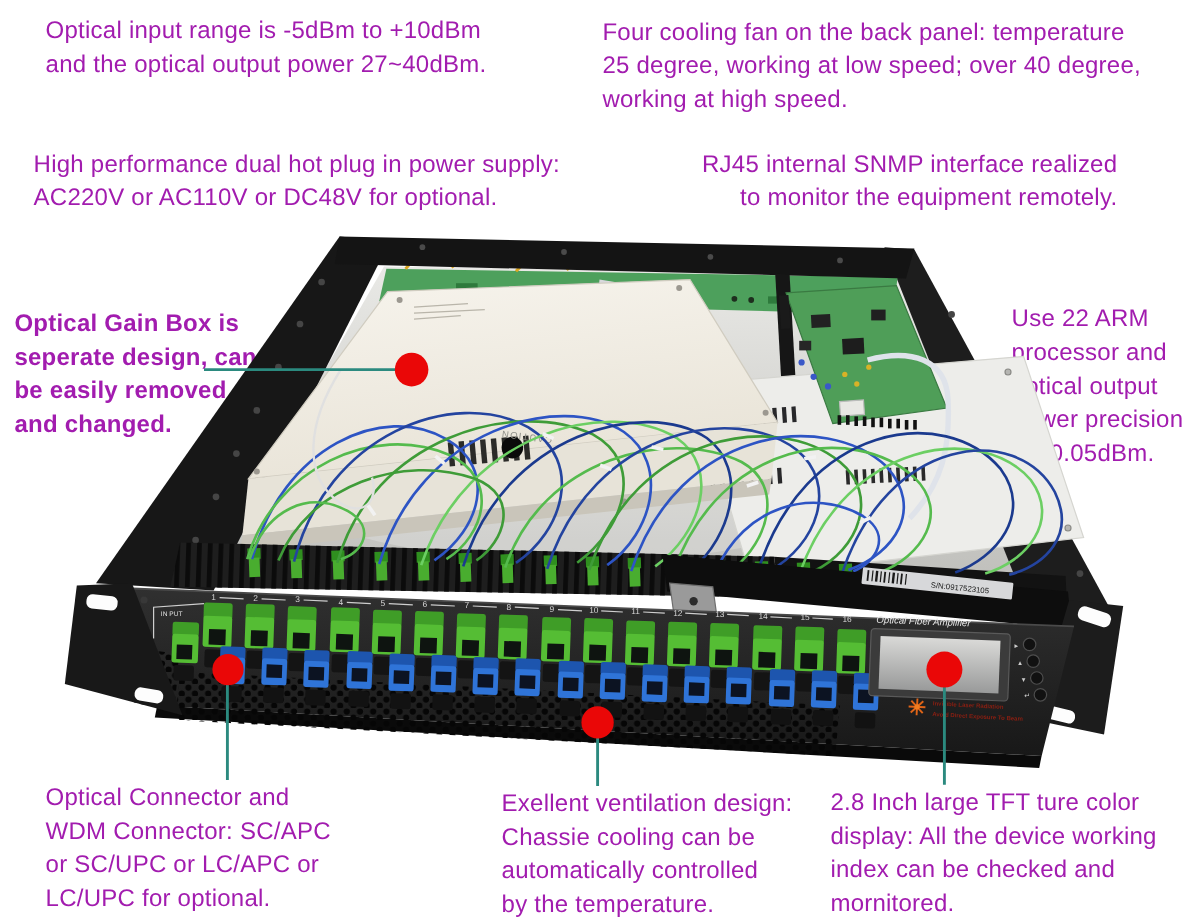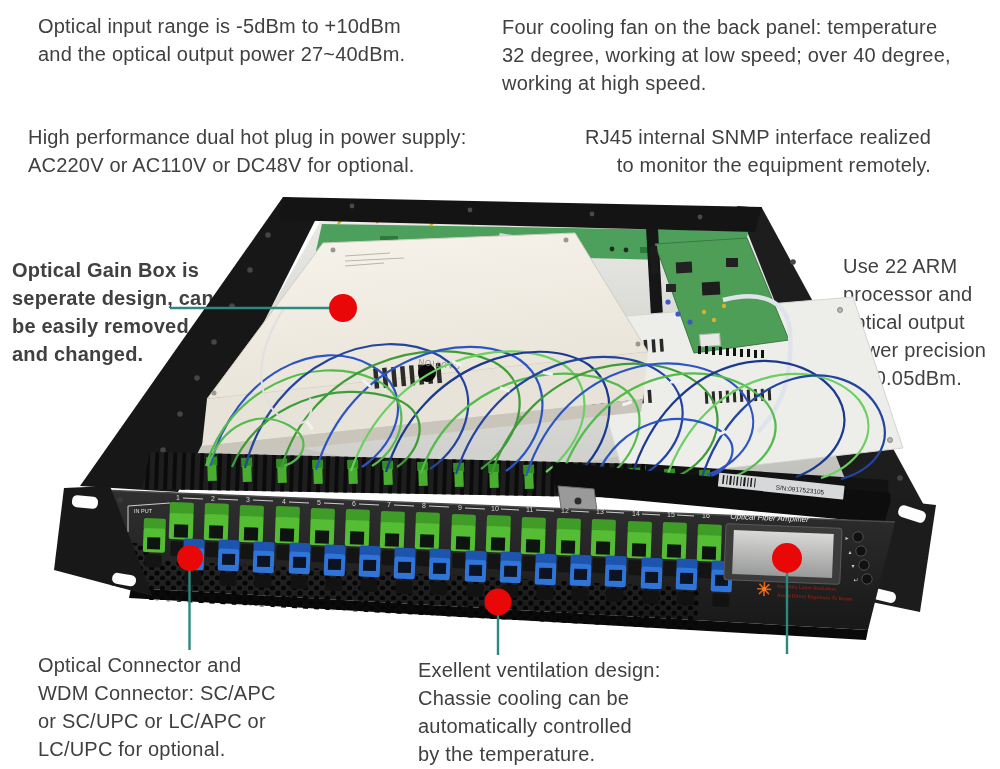--- a/index.html
+++ b/index.html
@@ -1,31 +1,31 @@
 <!DOCTYPE html>
 <html><head>
 <meta charset="utf-8">
 <style>
   html,body{margin:0;padding:0;background:#ffffff;}
   .canvas{position:relative;width:1000px;height:769px;background:#ffffff;overflow:hidden;
           font-family:"Liberation Sans",sans-serif;}
-  .note{position:absolute;font-size:20px;line-height:28px;color:#404040;
+  .note{position:absolute;font-size:20px;line-height:28px;color:#a21caf;
         white-space:pre-line;letter-spacing:0.2px;}
   svg{position:absolute;left:0;top:0;}
   svg text{font-family:"Liberation Sans",sans-serif;}
 </style>
 </head>
 <body>
 
 <div class="canvas">
 
   <div class="note" style="left:38px;top:12px;">Optical input range is -5dBm to +10dBm
 and the optical output power 27~40dBm.</div>
   <div class="note" style="left:502px;top:13px;">Four cooling fan on the back panel: temperature
-32 degree, working at low speed; over 40 degree,
+25 degree, working at low speed; over 40 degree,
 working at high speed.</div>
   <div class="note" style="left:28px;top:123px;">High performance dual hot plug in power supply:
 AC220V or AC110V or DC48V for optional.</div>
   <div class="note" style="left:585px;top:123px;text-align:right;">RJ45 internal SNMP interface realized
 to monitor the equipment remotely.</div>
   <div class="note" style="left:12px;top:256px;font-weight:bold;">Optical Gain Box is
 seperate design, can
 be easily removed
 and changed.</div>
   <div class="note" style="left:843px;top:252px;">Use 22 ARM
@@ -34,20 +34,24 @@
 power precision
 is ±0.05dBm.</div>
   <div class="note" style="left:38px;top:651px;">Optical Connector and
 WDM Connector: SC/APC
 or SC/UPC or LC/APC or
 LC/UPC for optional.</div>
   <div class="note" style="left:375px;top:656px;margin-left:43px;">Exellent ventilation design:
 Chassie cooling can be
 automatically controlled
 by the temperature.</div>
+  <div class="note" style="left:692px;top:655px;">2.8 Inch large TFT ture color
+display: All the device working
+index can be checked and
+mornitored.</div>
 
   <svg width="1000" height="769" viewBox="0 0 1000 769">
     <defs>
       <linearGradient id="floorGrad" x1="0" y1="0" x2="0" y2="1">
         <stop offset="0" stop-color="#e9e9e6"></stop>
           <stop offset="1" stop-color="#bdbdb9"></stop>
       </linearGradient>
       <linearGradient id="boxGrad" x1="0" y1="0" x2="0.3" y2="1">
         <stop offset="0" stop-color="#f7f4ed"></stop>
           <stop offset="1" stop-color="#e9e4d8"></stop>

